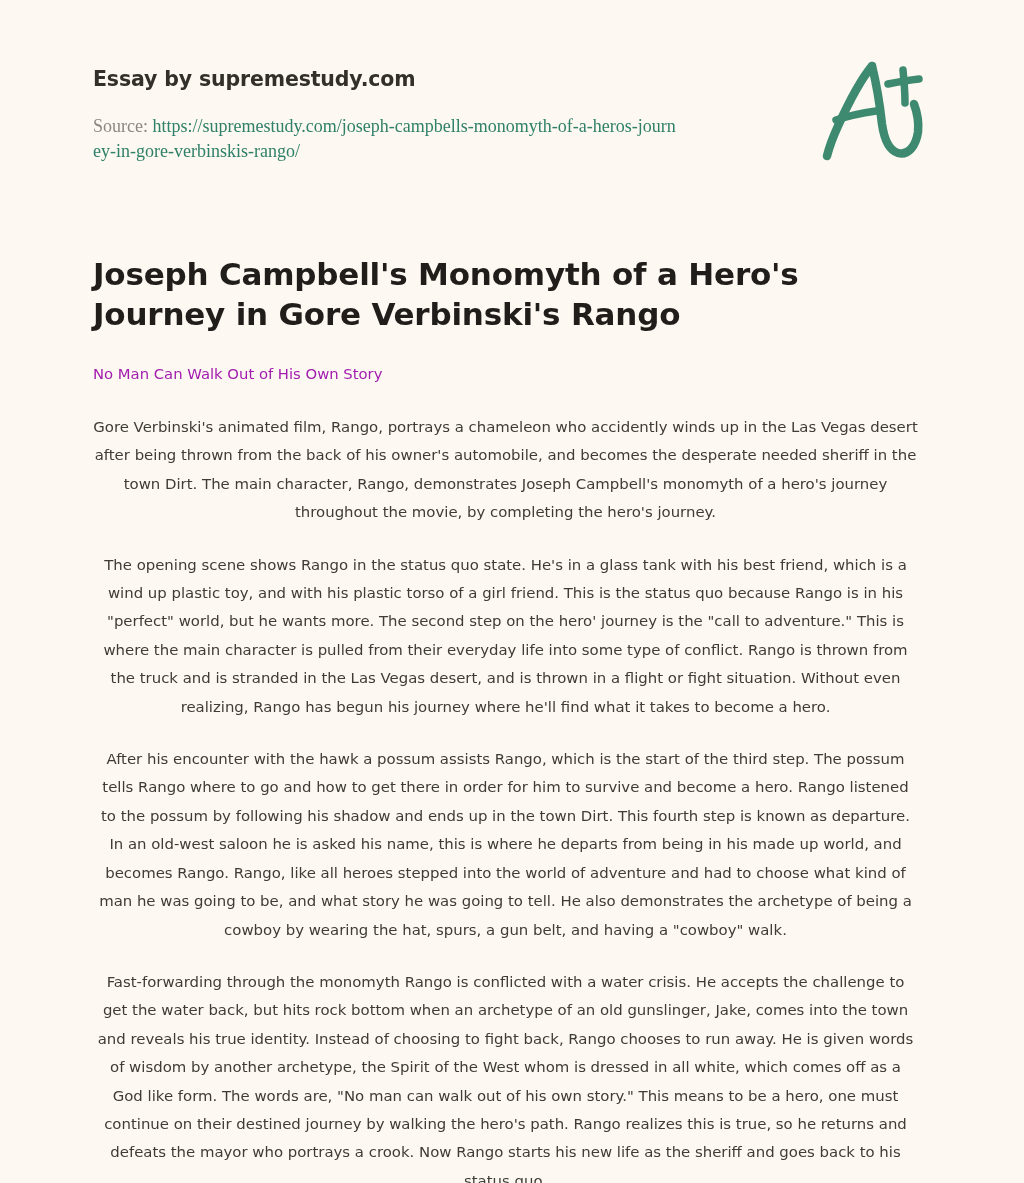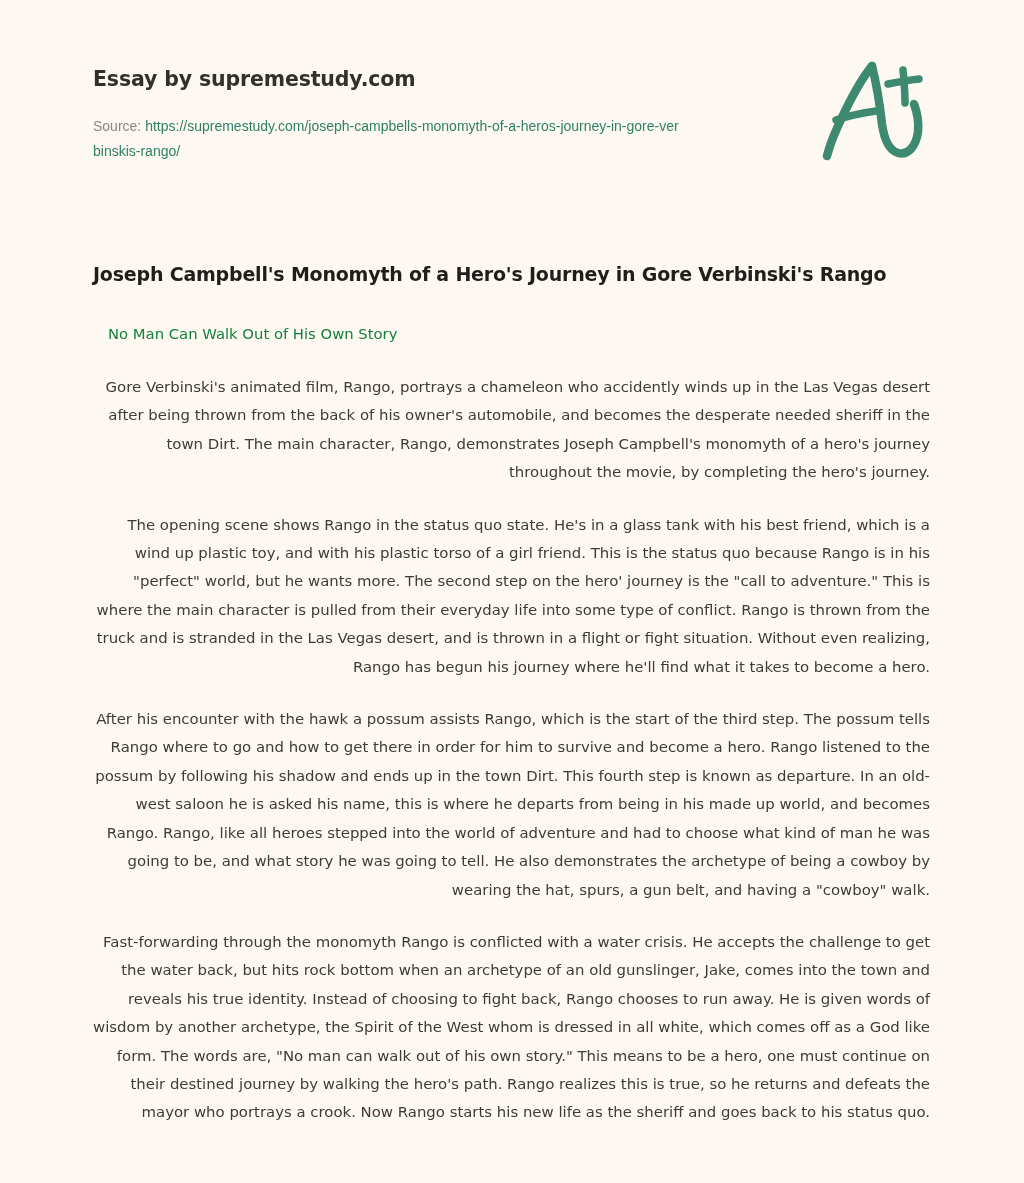--- a/index.html
+++ b/index.html
@@ -34,22 +34,22 @@
     font-family: "DejaVu Sans", sans-serif;
     font-size: 20.5px;
     font-weight: 700;
     color: #33302c;
     letter-spacing: -0.15px;
     line-height: 1.3;
     margin: 0 0 21px 0;
   }
 
   .source-line {
-    font-family: Liberation Sans, sans-serif;
-    font-size: 14px;
+    font-family: Liberation Serif, serif;
+    font-size: 18px;
     line-height: 25px;
     color: #8d8780;
     max-width: 590px;
     word-break: break-all;
   }
   .source-label {
     color: #8d8780;
   }
   .source-url {
     color: #2f8068;
@@ -73,49 +73,49 @@
   }
 
   
   .article {
     padding: 0 94px 40px 93px;
     box-sizing: border-box;
   }
 
   .article-title {
     font-family: "DejaVu Sans", sans-serif;
-    font-size: 19px;
+    font-size: 31px;
     font-weight: 700;
     color: #201d1b;
     line-height: 40px;
     letter-spacing: -0.2px;
     margin: 58px 0 0 0;
     max-width: 840px;
   }
 
   .article-subtitle {
     font-family: "DejaVu Sans", sans-serif;
     font-size: 14.8px;
     line-height: 26px;
-    color: #15803d;
-    margin: 27px 0 0 15px;
+    color: #a21caf;
+    margin: 27px 0 0 0;
   }
 
   .article-body {
     margin-top: 26px;
   }
 
   .article-body p {
     font-family: "DejaVu Sans", sans-serif;
     font-size: 14.9px;
     line-height: 28.4px;
     color: #3f3b37;
-    margin: 0 0 24px 0;
+    margin: 0 12px 24px 0;
     max-width: 840px;
-    text-align: right;
+    text-align: center;
   }
   .article-body p:last-child {
     margin-bottom: 0;
   }
 </style>
 </head>
 <body>
 
 <div class="page">
 

